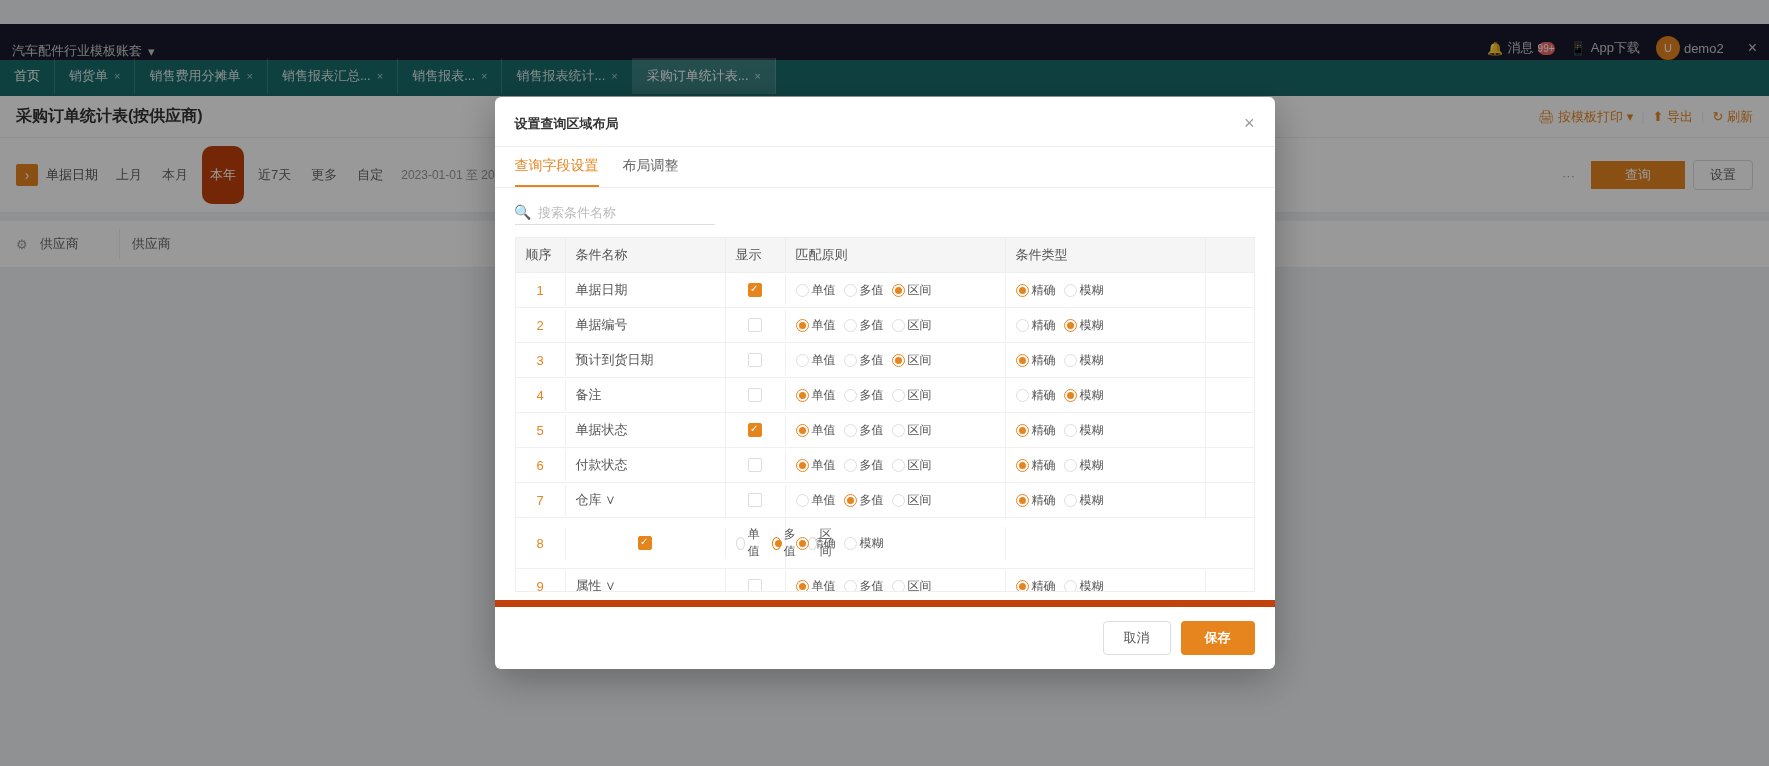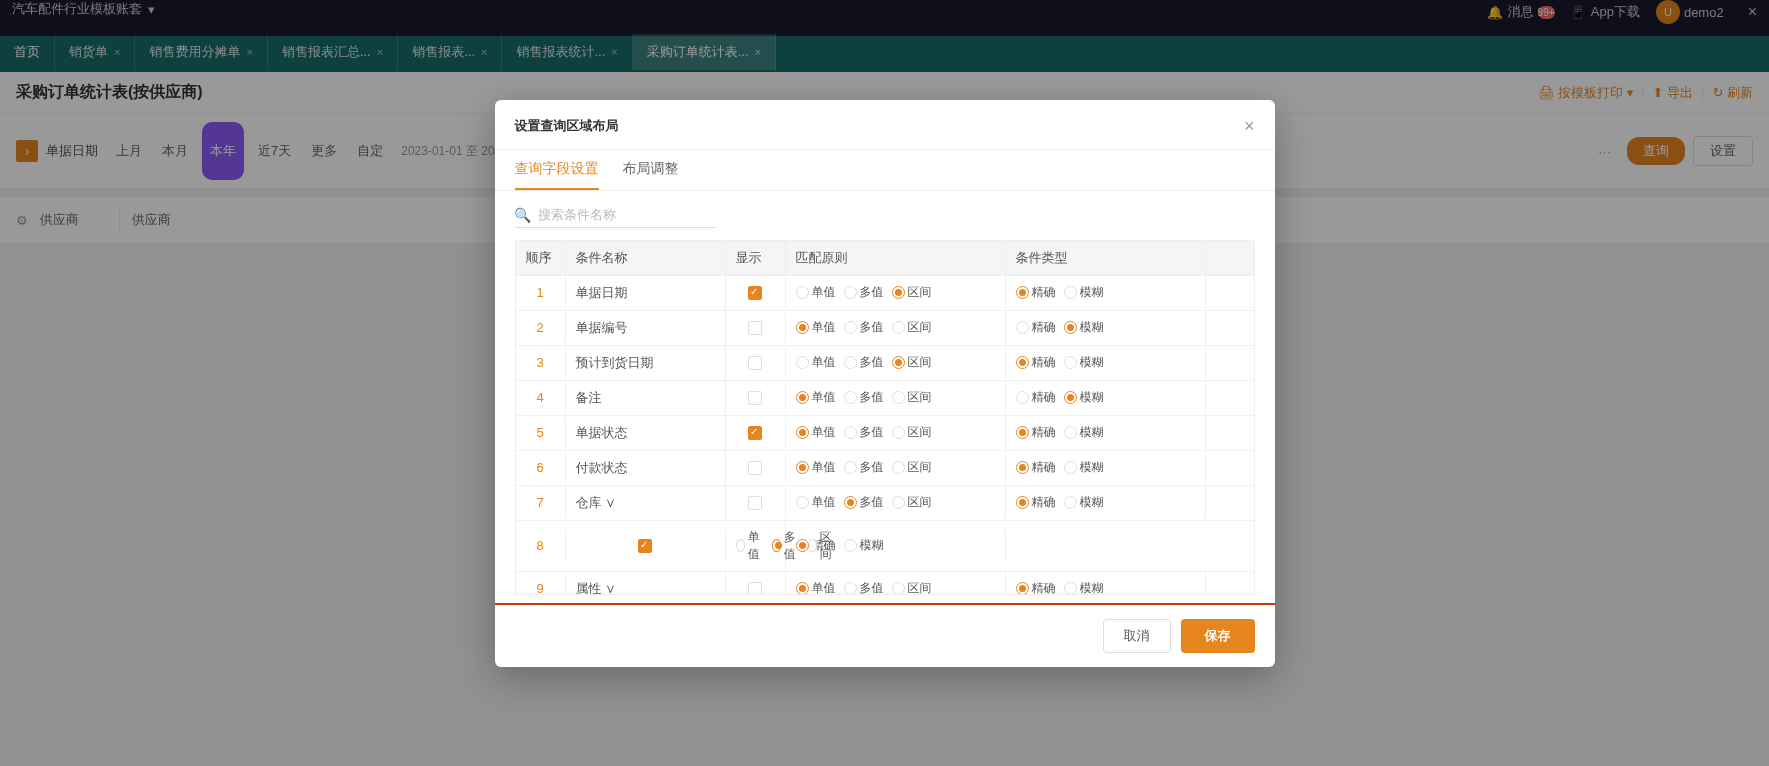--- a/index.html
+++ b/index.html
@@ -3,24 +3,25 @@
   <meta charset="utf-8">
   <style>
     * { box-sizing: border-box; margin: 0; padding: 0; }
     body { font-family: 'Microsoft YaHei', Arial, sans-serif; font-size: 13px; background: #f0f2f5; overflow: hidden; }
 
     
     .top-nav {
       background: #1a1a2e;
       height: 36px;
       display: flex;
-      align-items: flex-start;
+      align-items: flex-end;
       justify-content: space-between;
       padding: 0 12px;
       color: #ccc;
+      margin-top: 24px;
     }
     .top-nav-left { font-size: 13px; display: flex; align-items: center; gap: 6px; }
     .top-nav-right { display: flex; align-items: center; gap: 16px; font-size: 13px; }
     .notification-badge { background: #f56c6c; color: white; border-radius: 8px; padding: 1px 0; font-size: 10px; }
     .top-nav-close { color: #ccc; cursor: pointer; font-size: 16px; margin-left: 8px; }
 
     
     .tab-bar {
       background: #1a6b6b;
       height: 36px;
@@ -73,22 +74,22 @@
     .filter-bar {
       background: white;
       padding: 8px 16px;
       display: flex;
       align-items: center;
       gap: 8px;
       border-bottom: 1px solid #eee;
     }
     .filter-toggle { background: #e6841e; color: white; border: none; border-radius: 2px; width: 22px; height: 22px; cursor: pointer; font-size: 14px; }
     .filter-date-btn { border: none; background: none; color: #666; cursor: pointer; padding: 2px 6px; font-size: 13px; }
-    .filter-date-btn.active-date { background: #8b5cf6; color: white; border-radius: 10px; padding: 20px 8px; }
-    .btn-query { background: #e6841e; color: white; border: none; border-radius: 12px; padding: 5px 16px; cursor: pointer; font-size: 13px; }
+    .filter-date-btn.active-date { background: #c2410c; color: white; border-radius: 10px; padding: 20px 8px; }
+    .btn-query { background: #e6841e; color: white; border: none; border-radius: 0; padding: 5px 34px; cursor: pointer; font-size: 13px; }
     .btn-set { background: white; color: #666; border: 1px solid #ddd; border-radius: 4px; padding: 5px 16px; cursor: pointer; font-size: 13px; }
     .gear-icon { color: #999; cursor: pointer; }
 
     
     .overlay {
       position: fixed;
       top: 0; left: 0; right: 0; bottom: 0;
       background: rgba(0,0,0,0.4);
       z-index: 100;
       display: flex;
@@ -246,21 +247,21 @@
       top: 2px; left: 2px;
     }
     .radio-label { color: #555; font-size: 12px; }
 
     
     .dialog-footer {
       padding: 14px 20px;
       display: flex;
       justify-content: flex-end;
       gap: 10px;
-      border-top: 2px solid #c2410c;
+      border-top: 7px solid #c2410c;
       margin-top: 8px;
     }
     .btn-cancel {
       border: 1px solid #ddd;
       background: white;
       color: #555;
       padding: 7px 20px;
       border-radius: 4px;
       cursor: pointer;
       font-size: 13px;

